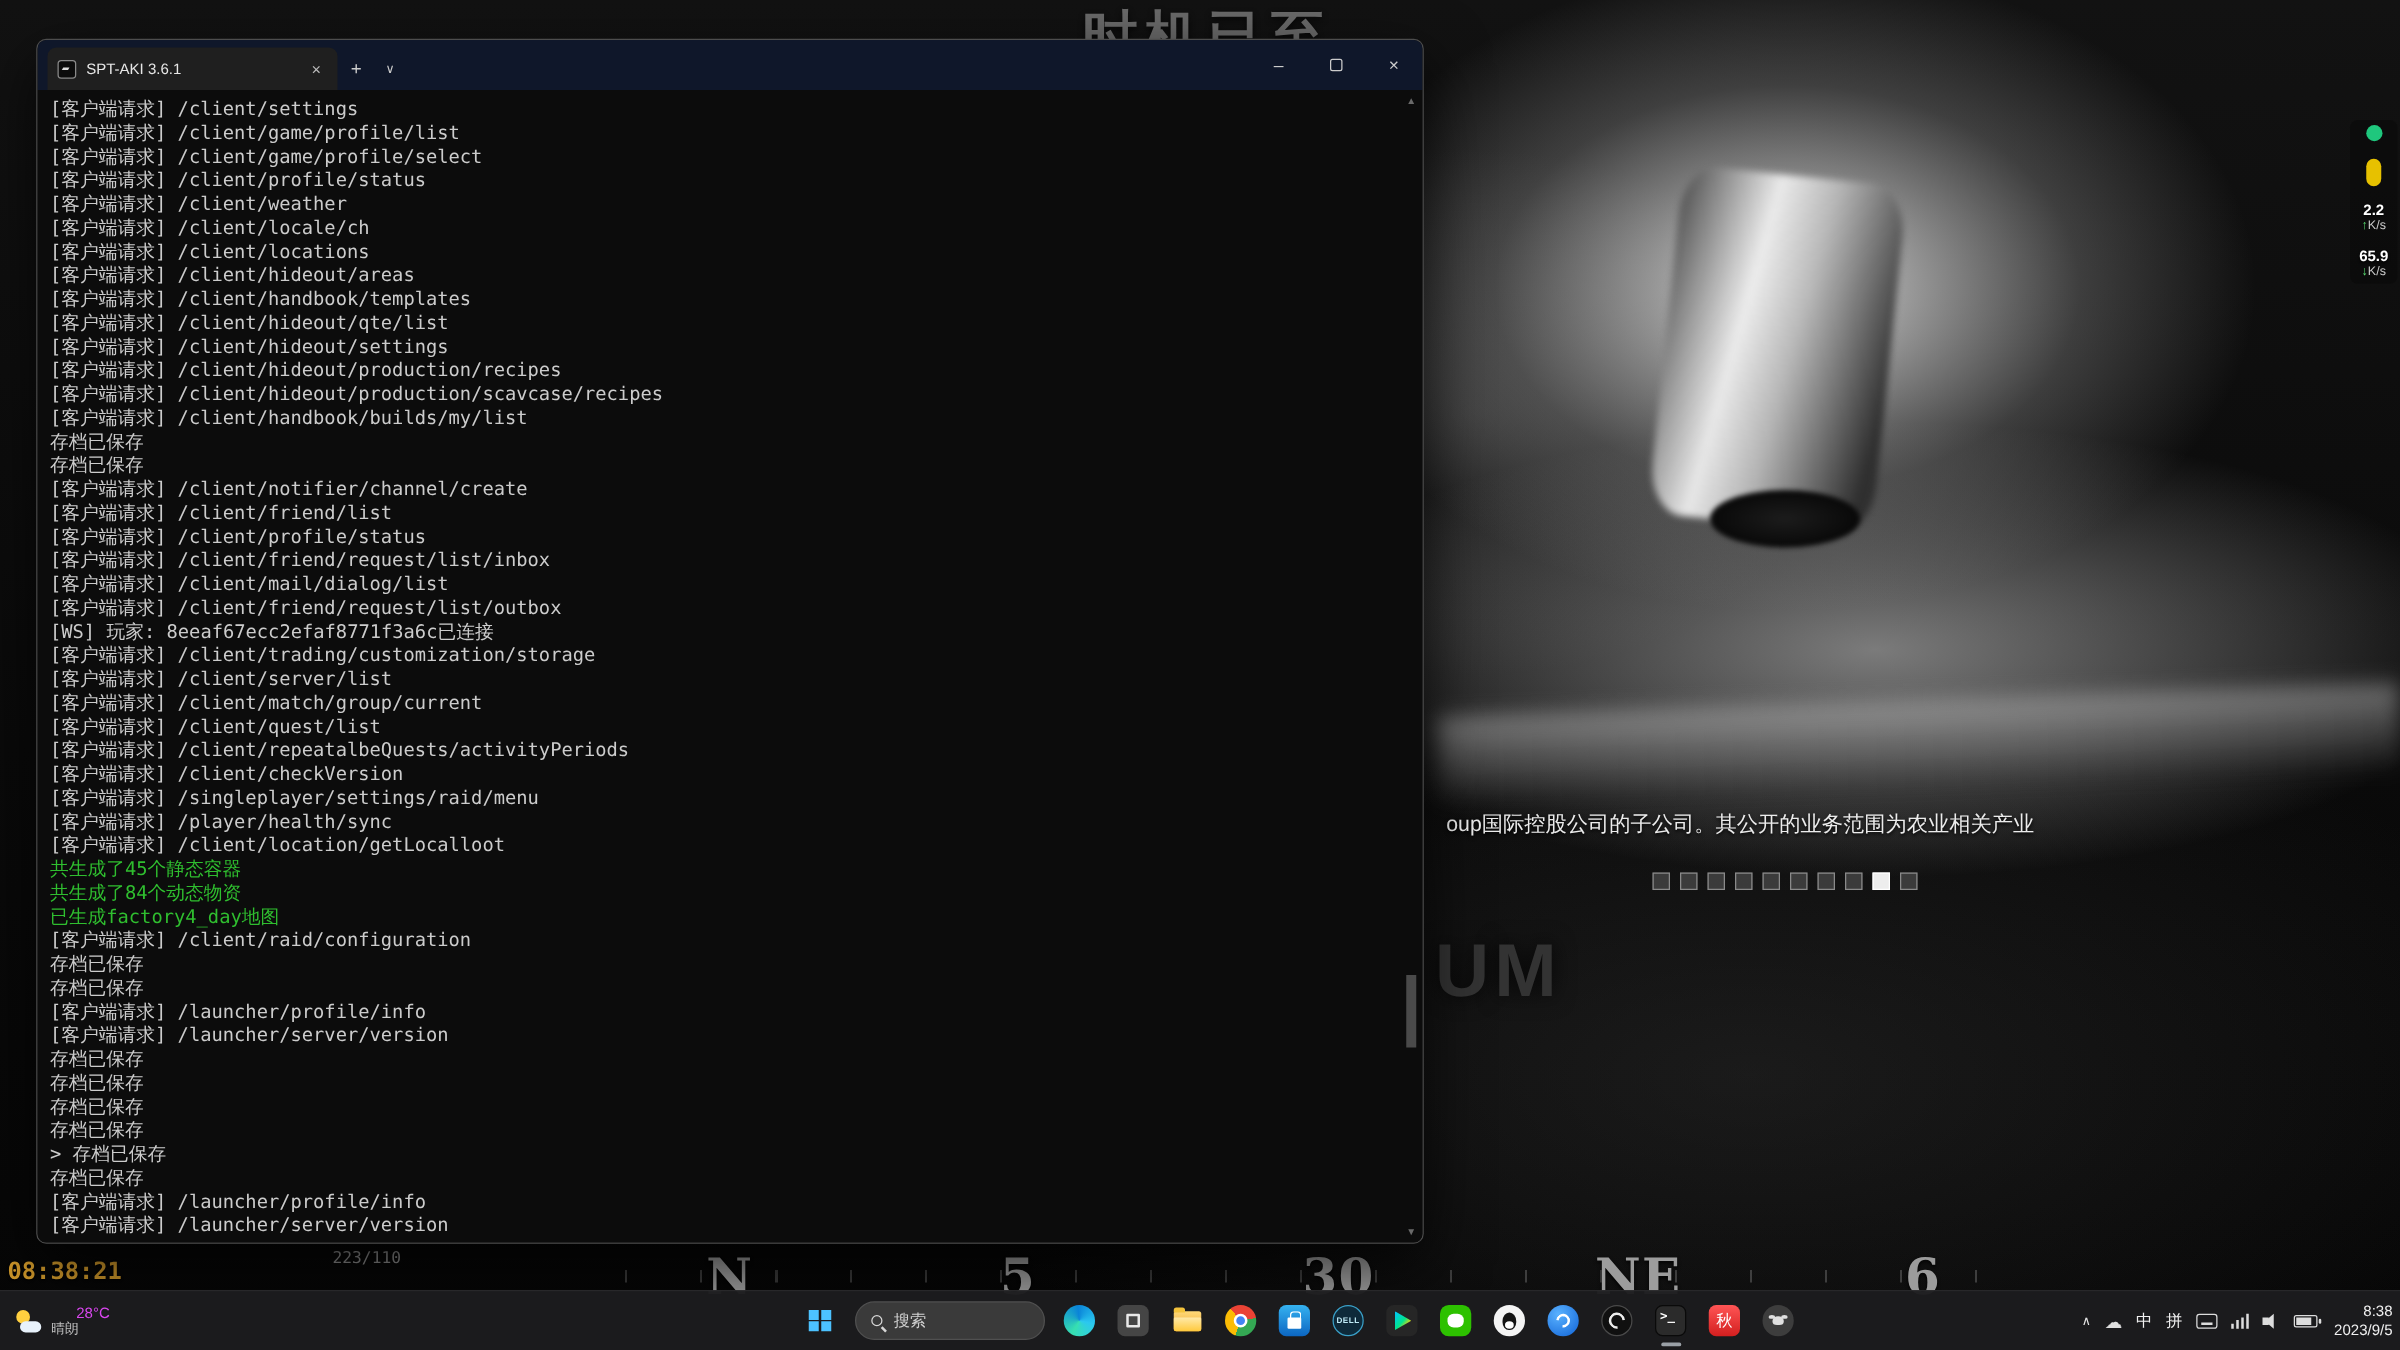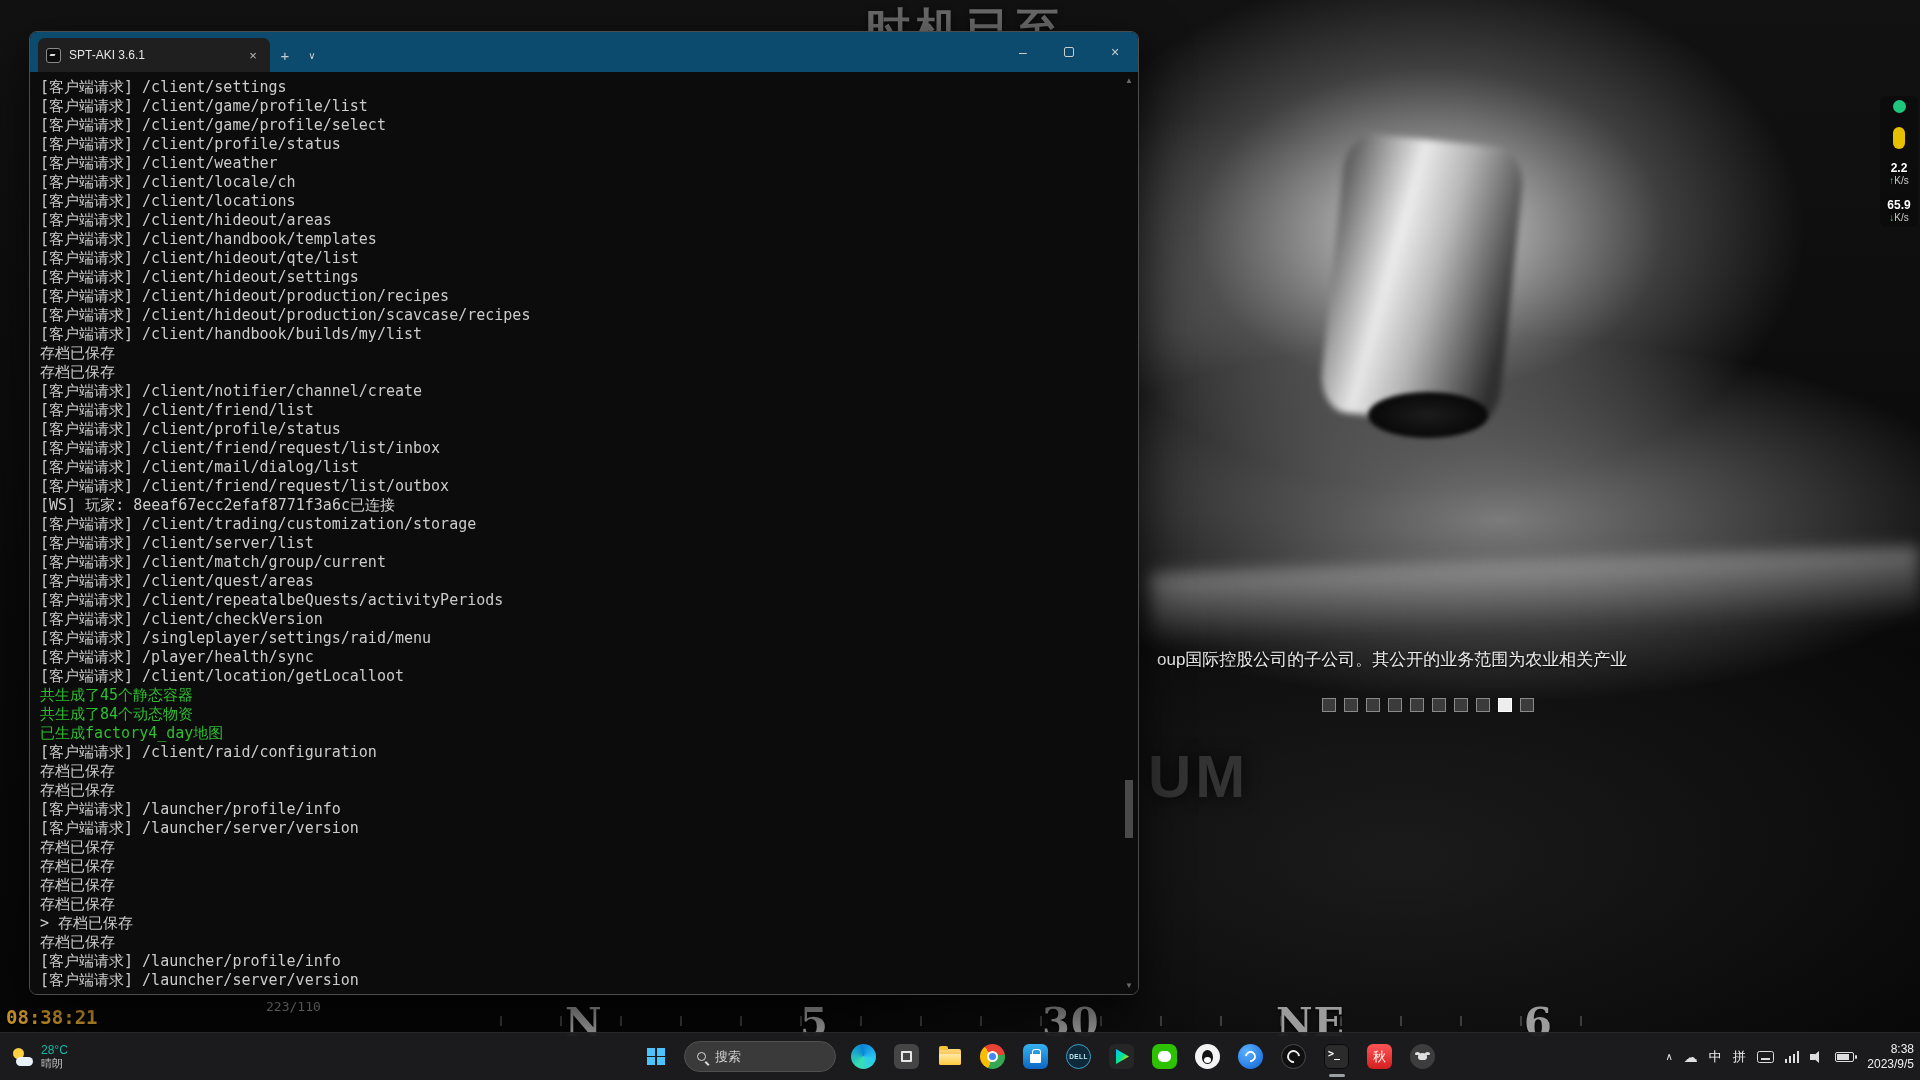--- a/index.html
+++ b/index.html
@@ -50,21 +50,21 @@
   .nm-dot { width:13px; height:13px; border-radius:50%; background:#1fc77d; }
   .nm-pill { width:12px; height:22px; border-radius:6px; background:#e7c100; margin-top:14px; }
   .nm-val { font-size:12px; font-weight:bold; color:#fff; margin-top:12px; text-shadow:0 1px 2px #000; }
   .nm-unit { font-size:10px; color:#ccc; }
   .nm-unit .arr { color:#58d96f; font-weight:bold; }
 
   
   .terminal-window { position:absolute; left:29px; top:31px; width:1110px; height:964px; z-index:10;
     border-radius:8px; overflow:hidden; border:1px solid #4d4d4d; background:#0c0c0c;
     box-shadow:0 18px 50px rgba(0,0,0,.7); }
-  .titlebar { height:40px; background:#0c4a6e; display:flex; align-items:stretch; position:relative; }
+  .titlebar { height:40px; background:#0f172a; display:flex; align-items:stretch; position:relative; }
   .tab { margin:6px 0 0 8px; width:232px; height:34px; background:#1f1f1f; border-radius:7px 7px 0 0;
     display:flex; align-items:center; padding:0 8px; gap:8px; color:#e6e6e6; font-size:12px; }
   .tab-icon { width:15px; height:15px; background:#0c0c0c; border:1px solid #8a8a8a; border-radius:3px; position:relative; flex:none; }
   .tab-icon::after { content:''; position:absolute; left:3px; top:5px; width:5px; height:2px; background:#ddd; transform:skewX(-30deg); }
   .tab-title { flex:1; white-space:nowrap; overflow:hidden; }
   .tab-close { width:18px; height:18px; border-radius:4px; display:flex; align-items:center; justify-content:center;
     color:#bbb; font-size:13px; }
   .bar-btn { width:30px; height:34px; margin-top:6px; display:flex; align-items:center; justify-content:center;
     color:#ccc; font-size:15px; }
   .bar-btn.small { font-size:10px; width:24px; }
@@ -82,21 +82,21 @@
   .scroll-down { position:absolute; bottom:0; left:0; right:0; }
   .term-thumb { position:absolute; left:3px; right:3px; top:77%; height:58px; background:#4a4a4a; }
 
   
   .taskbar { position:fixed; left:0; right:0; bottom:0; height:48px; background:rgba(28,28,30,.96);
     border-top:1px solid rgba(255,255,255,.06); z-index:30; color:#e8e8e8; }
   .weather { position:absolute; left:2px; top:0; height:100%; display:flex; align-items:center; gap:7px; padding:0 10px; border-radius:5px; }
   .w-icon { width:22px; height:18px; position:relative; }
   .w-icon::before { content:''; position:absolute; left:1px; top:0; width:11px; height:11px; border-radius:50%; background:#ffcf3f; }
   .w-icon::after { content:''; position:absolute; left:4px; bottom:0; width:17px; height:9px; border-radius:6px; background:#e8f2fb; }
-  .w-temp { font-size:12px; color:#14b8a6; line-height:14px; }
+  .w-temp { font-size:12px; color:#d946ef; line-height:14px;margin-left:20px; }
   .w-cond { font-size:11px; color:#bdbdbd; line-height:13px; }
 
   .tb-center { position:absolute; left:636px; top:0; height:100%; display:flex; align-items:center; }
   .start { width:40px; height:40px; border-radius:5px; display:flex; align-items:center; justify-content:center; }
   .win-grid { display:grid; grid-template-columns:8px 8px; gap:1.6px; }
   .win-grid i { width:8px; height:8px; background:#4cc2ff; display:block; }
   .searchbox { margin-left:8px; width:152px; height:31px; border-radius:16px; background:#3a3a3a; border:1px solid #505050;
     display:flex; align-items:center; gap:9px; padding:0 12px; color:#d0d0d0; font-size:13px; }
   .mag { width:9px; height:9px; border:1.6px solid #d8d8d8; border-radius:50%; position:relative; flex:none; }
   .mag::after { content:''; position:absolute; left:7.5px; top:7.5px; width:5px; height:1.6px; background:#d8d8d8;
@@ -249,21 +249,21 @@
       <div class="tline">[客户端请求] /client/notifier/channel/create</div>
       <div class="tline">[客户端请求] /client/friend/list</div>
       <div class="tline">[客户端请求] /client/profile/status</div>
       <div class="tline">[客户端请求] /client/friend/request/list/inbox</div>
       <div class="tline">[客户端请求] /client/mail/dialog/list</div>
       <div class="tline">[客户端请求] /client/friend/request/list/outbox</div>
       <div class="tline">[WS] 玩家: 8eeaf67ecc2efaf8771f3a6c已连接</div>
       <div class="tline">[客户端请求] /client/trading/customization/storage</div>
       <div class="tline">[客户端请求] /client/server/list</div>
       <div class="tline">[客户端请求] /client/match/group/current</div>
-      <div class="tline">[客户端请求] /client/quest/areas</div>
+      <div class="tline">[客户端请求] /client/quest/list</div>
       <div class="tline">[客户端请求] /client/repeatalbeQuests/activityPeriods</div>
       <div class="tline">[客户端请求] /client/checkVersion</div>
       <div class="tline">[客户端请求] /singleplayer/settings/raid/menu</div>
       <div class="tline">[客户端请求] /player/health/sync</div>
       <div class="tline">[客户端请求] /client/location/getLocalloot</div>
       <div class="tline green">共生成了45个静态容器</div>
       <div class="tline green">共生成了84个动态物资</div>
       <div class="tline green">已生成factory4_day地图</div>
       <div class="tline">[客户端请求] /client/raid/configuration</div>
       <div class="tline">存档已保存</div>

